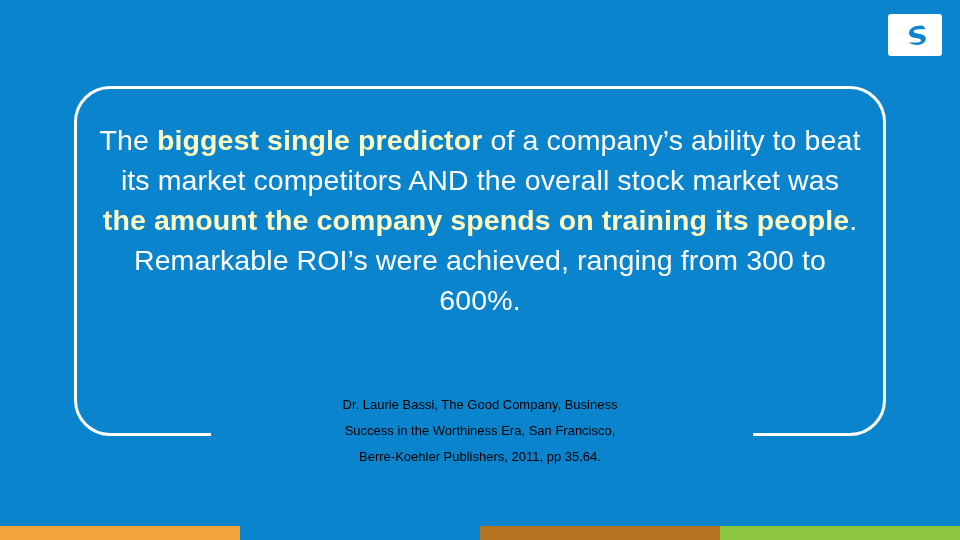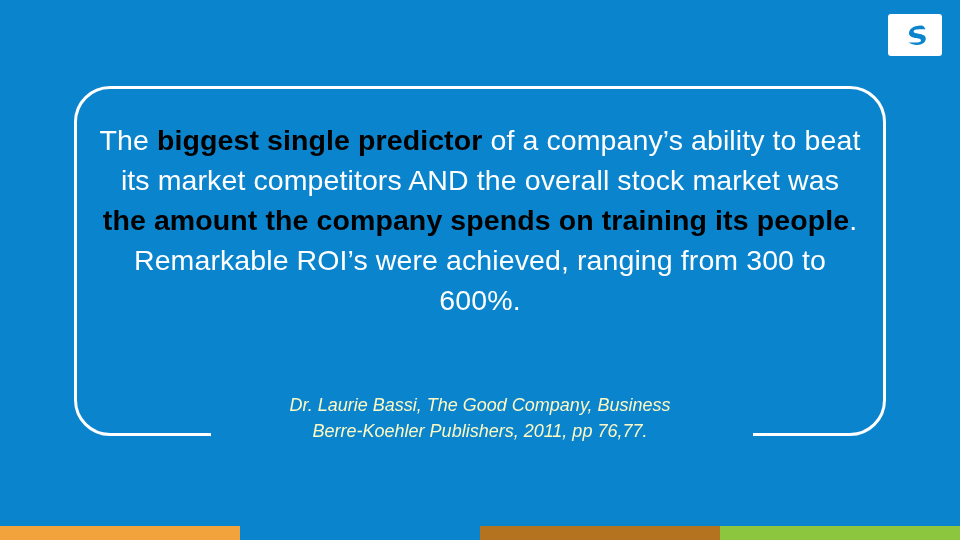--- a/index.html
+++ b/index.html
@@ -61,33 +61,32 @@
     width: 812px;
     text-align: center;
     color: #ffffff;
     font-size: 28.5px;
     line-height: 40px;
     letter-spacing: 0.1px;
     padding: 0 22px;
     box-sizing: border-box;
   }
   .hl {
-    color: #000000;
+    color: #fef9c3;
     font-weight: bold;
   }
   .attribution {
     position: absolute;
     left: 74px;
     top: 392px;
     width: 812px;
     text-align: center;
-    color: #fef9c3;
-    font-size: 18px;
+    color: #000000;
+    font-size: 13px;
     line-height: 26px;
-    font-style: italic;
   }
 
   
   .bar {
     position: absolute;
     bottom: 0;
     height: 14px;
   }
   .bar-orange { left: 0;     width: 240px; background: #f2a33c; }
   .bar-brown  { left: 480px; width: 240px; background: #b4741f; }
@@ -107,20 +106,21 @@
   <div class="quote-card">
     <div class="notch notch-a"></div>
   </div>
 
   <div class="quote-text">
     <span>The </span><span class="hl">biggest single predictor</span><span> of a company’s ability to beat its market competitors AND the overall stock market was </span><span class="hl">the amount the company spends on training its people</span><span>. Remarkable ROI’s were achieved, ranging from 300 to 600%.</span>
   </div>
 
   <div class="attribution">
     <div>Dr. Laurie Bassi, The Good Company, Business</div>
-    <div>Berre-Koehler Publishers, 2011, pp 76,77.</div>
+    <div>Success in the Worthiness Era, San Francisco,</div>
+    <div>Berre-Koehler Publishers, 2011, pp 35,64.</div>
   </div>
 
   <div class="bar bar-orange"></div>
   <div class="bar bar-brown"></div>
   <div class="bar bar-green"></div>
 
 </div>
 
 </body></html>

